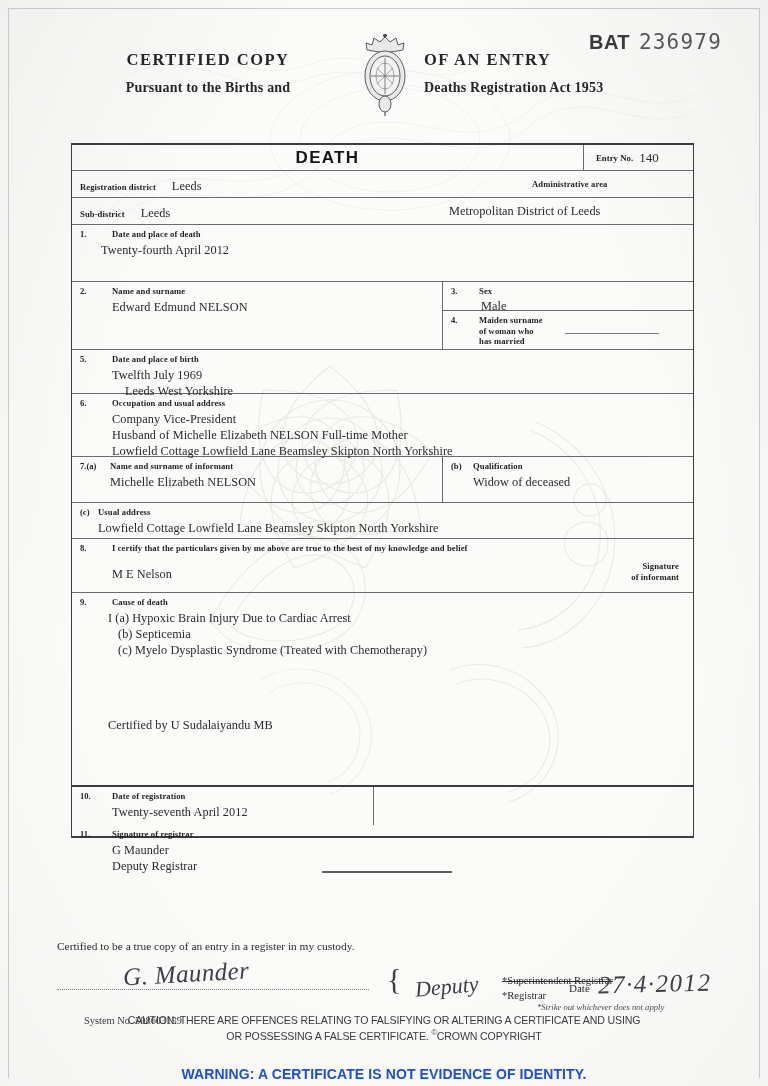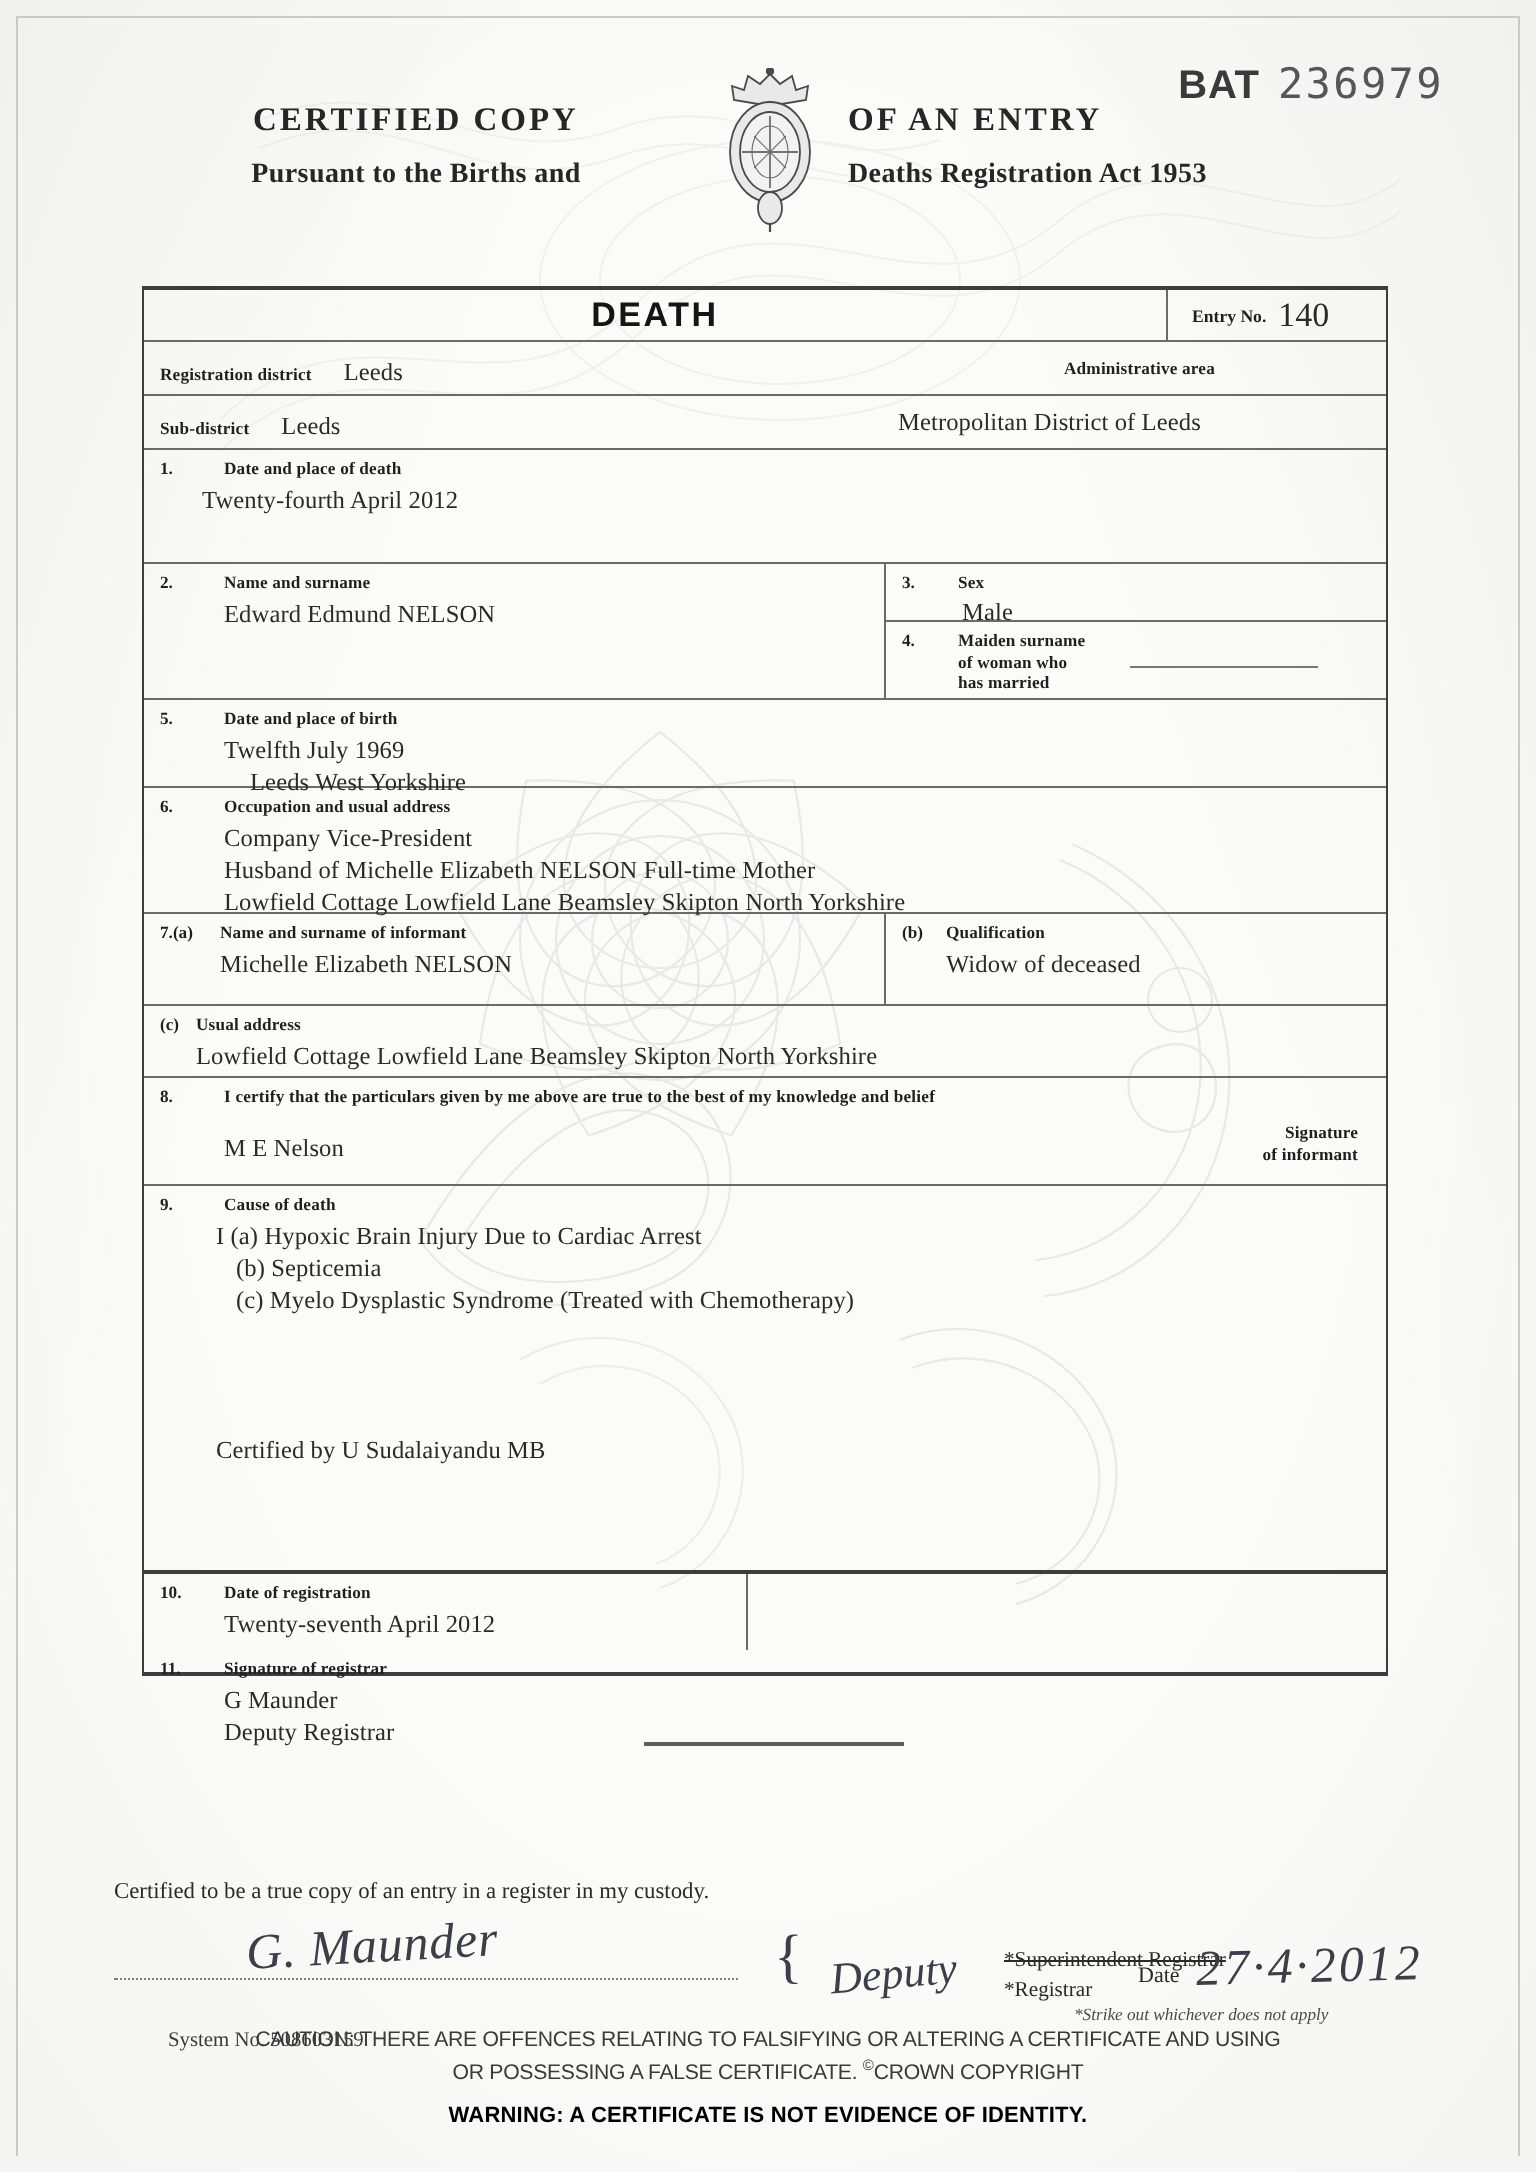--- a/index.html
+++ b/index.html
@@ -159,21 +159,21 @@
     letter-spacing: 1.3px;
     color: #151515;
   }
   .entry-cell {
     width: 109px;
     display: flex; align-items: center;
     padding-left: 12px;
     gap: 6px;
   }
   .entry-lbl { font-size: 8.8px; font-weight: bold; color: #1f1f1f; }
-  .entry-val { font-size: 17px; color: #2a2a2a; }
+  .entry-val { font-size: 13px; color: #2a2a2a; }
 
   
   .r-district { height: 27px; position: relative; }
   .r-subdistrict { height: 27px; position: relative; }
   .inline-field { position: absolute; display: flex; align-items: baseline; }
 
   
   .pad { padding: 4px 0 5px 8px; }
   .field-line { margin-top: 2px; }
 
@@ -274,25 +274,25 @@
   }
   .system-no {
     position: absolute;
     left: 84px; top: 1px;
     font-family: "Liberation Serif", serif;
     font-size: 10.4px;
     color: #3a3a3a;
     white-space: nowrap;
   }
   .warning {
-    margin-top: 8px;
+    margin-top: 23px;
     font-family: "Liberation Sans", sans-serif;
     font-weight: bold;
-    font-size: 11px;
-    color: #000000;
+    font-size: 14px;
+    color: #1d4ed8;
     letter-spacing: 0.1px;
   }
   .sup { font-size: 7.5px; vertical-align: super; }
 </style>
 </head>
 <body>
 
 <div id="page">
 
   <div class="paper-tint"></div>

